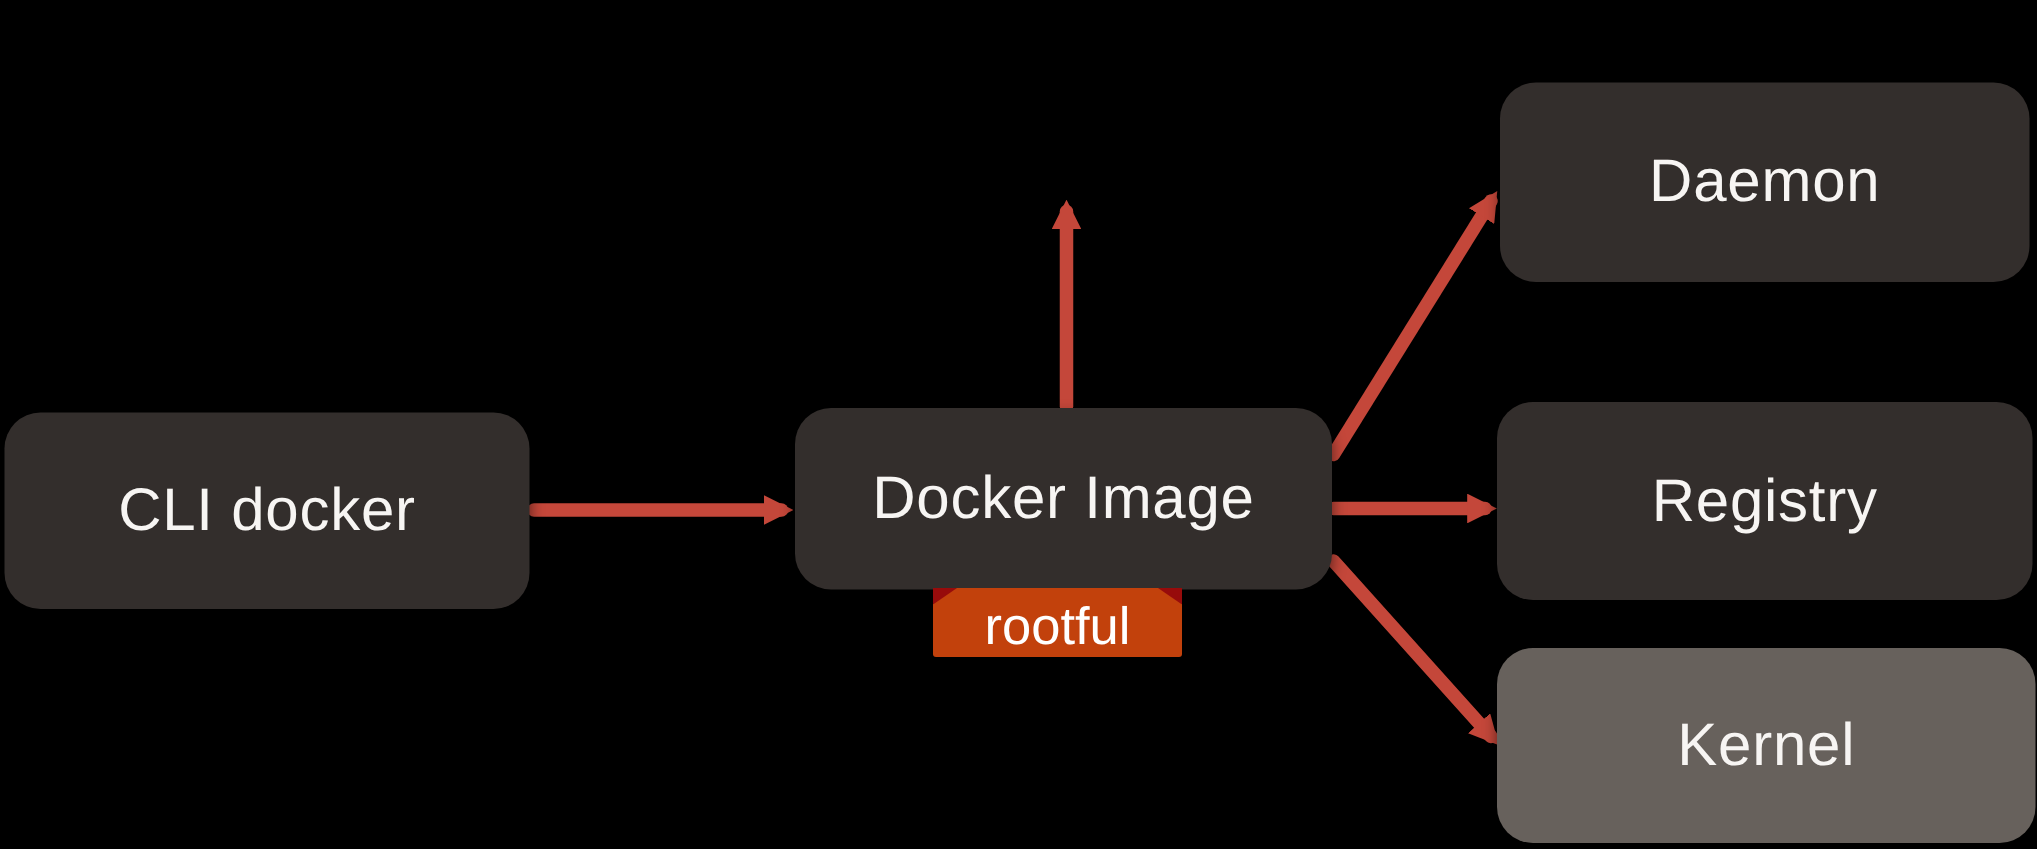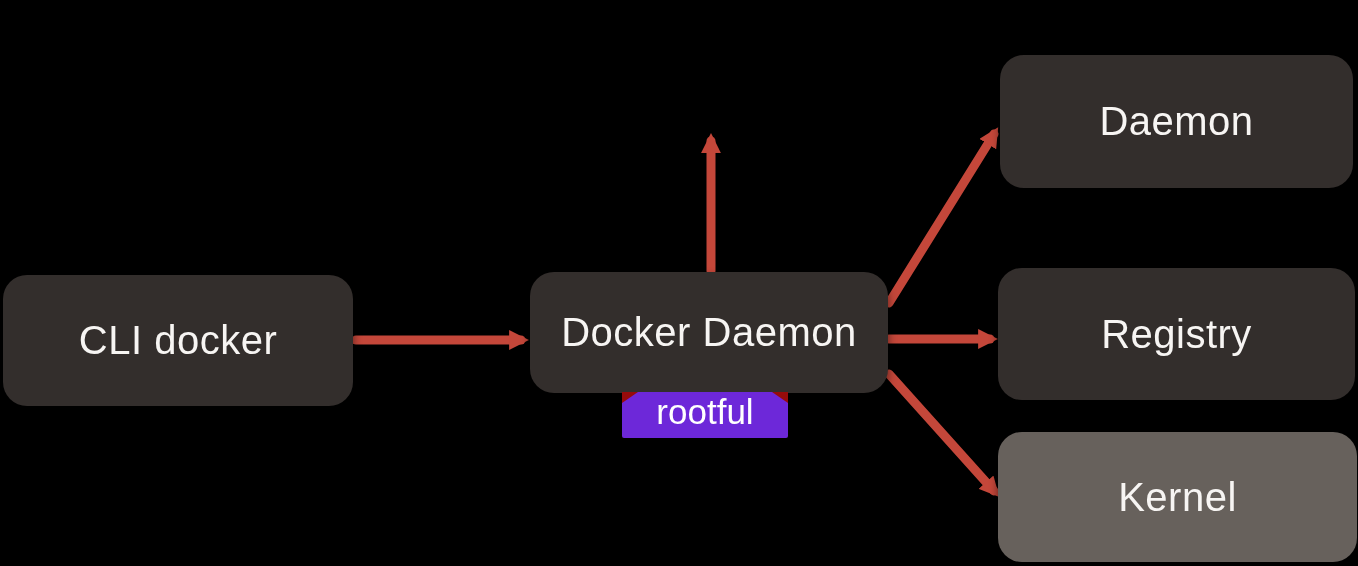--- a/index.html
+++ b/index.html
@@ -39,24 +39,24 @@
     font-size: 40px;
     font-weight: 400;
     letter-spacing: 0.5px;
     box-shadow: 0 5px 9px rgba(0,0,0,0.55);
   }
   .node.dark { background: #332e2c; }
   .node.gray { background: #67615c; }
   .badge {
     position: absolute;
     z-index: 3;
-    background: #6d28d9;
+    background: #c2410c;
     color: #ffffff;
     display: flex;
-    align-items: flex-start;
+    align-items: flex-end;
     justify-content: center;
     font-size: 35px;
     font-weight: 400;
     border-radius: 2px;
   }
   
   .badge::before, .badge::after {
     content: "";
     position: absolute;
     top: 0;
@@ -89,21 +89,21 @@
       <line x1="889" y1="303" x2="994" y2="134" class="edge" marker-end="url(#arrowhead)"></line>
       <line x1="889" y1="339" x2="990" y2="339" class="edge" marker-end="url(#arrowhead)"></line>
       <line x1="889" y1="374" x2="994" y2="491" class="edge" marker-end="url(#arrowhead)"></line>
     </svg>
 
   <div class="node dark" style="left: 3px; top: 275px; width: 350px; height: 131px;">
     <span>CLI docker</span>
   </div>
 
   <div class="node dark" style="left: 530px; top: 272px; width: 358px; height: 121px;">
-    <span>Docker Daemon</span>
+    <span>Docker Image</span>
   </div>
 
 
   <div class="node dark" style="left: 1000px; top: 55px; width: 353px; height: 133px;">
     <span>Daemon</span>
   </div>
 
   <div class="node dark" style="left: 998px; top: 268px; width: 357px; height: 132px;">
     <span>Registry</span>
   </div>

